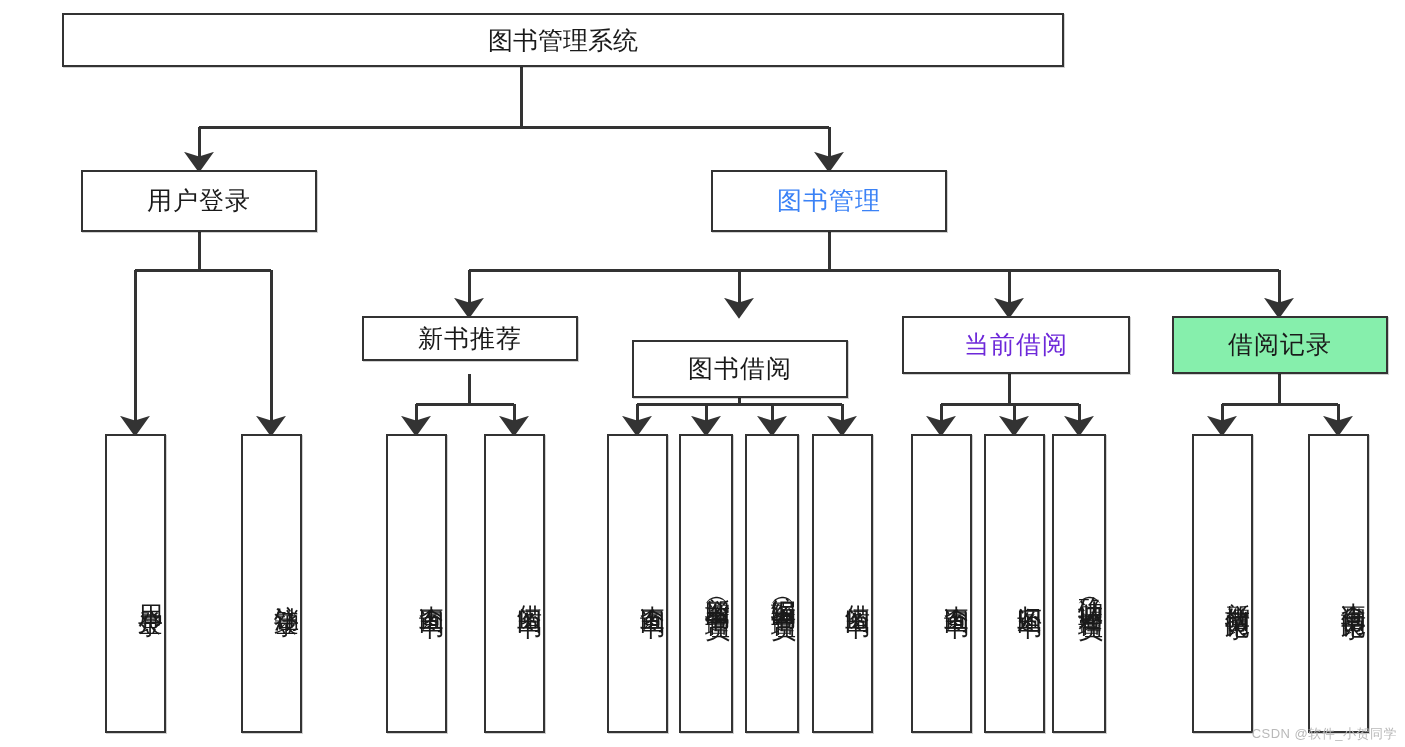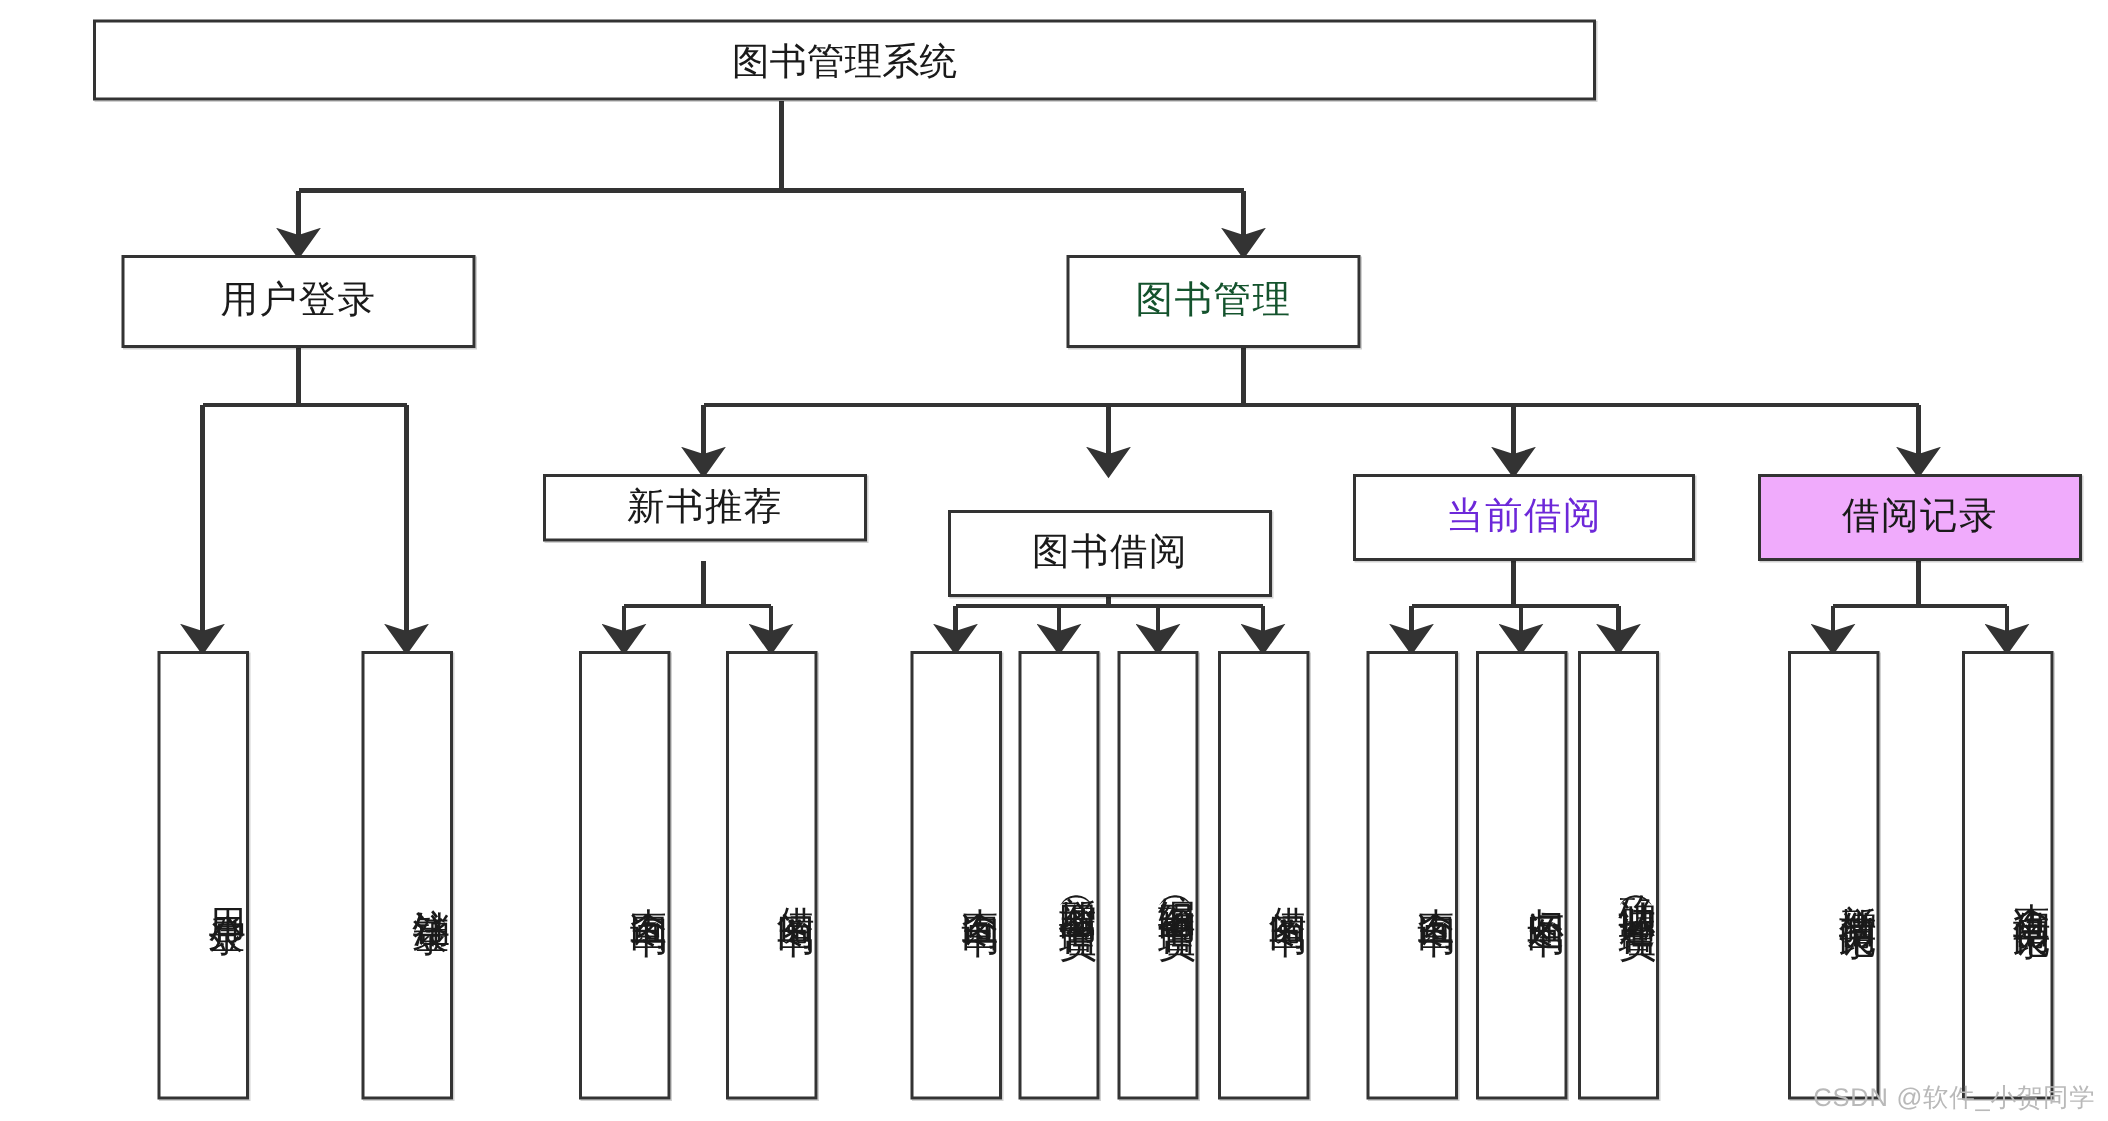--- a/index.html
+++ b/index.html
@@ -60,21 +60,21 @@
   .node.vert .vlabel {
     writing-mode: vertical-rl;
     text-orientation: upright;
     display: block;
     white-space: nowrap;
   }
   #watermark {
     position: absolute;
     right: 8px;
     bottom: 4px;
-    font-size: 17px;
+    font-size: 13px;
     color: #b9b9b9;
     letter-spacing: 0.5px;
     white-space: nowrap;
     font-family: "Liberation Sans", "DejaVu Sans", sans-serif;
   }
 </style>
 </head>
 <body>
 
 <div id="canvas" style="background: rgb(255, 255, 255);">
@@ -129,34 +129,34 @@
     </g>
   </svg>
 
   <div class="node root" style="left: 20px; top: 13px; width: 1002px; height: 54px; border-color: rgb(51, 51, 51); background: rgb(255, 255, 255); color: rgb(26, 26, 26);">
     <span>图书管理系统</span>
   </div>
 
   <div class="node horiz" style="left: 81px; top: 170px; width: 236px; height: 62px; border-color: rgb(51, 51, 51); background: rgb(255, 255, 255); color: rgb(26, 26, 26);">
     <span>用户登录</span>
   </div>
-  <div class="node horiz" style="left: 711px; top: 170px; width: 196px; height: 62px; border-color: rgb(51, 51, 51); background: rgb(255, 255, 255); color: #14532d;">
+  <div class="node horiz" style="left: 711px; top: 170px; width: 236px; height: 62px; border-color: rgb(51, 51, 51); background: rgb(255, 255, 255); color: #3b82f6;">
     <span>图书管理</span>
   </div>
 
   <div class="node horiz" style="left: 362px; top: 316px; width: 216px; height: 45px; border-color: rgb(51, 51, 51); background: rgb(255, 255, 255); color: rgb(26, 26, 26);">
     <span>新书推荐</span>
   </div>
   <div class="node horiz" style="left: 632px; top: 316px; width: 216px; height: 58px; border-color: rgb(51, 51, 51); background: rgb(255, 255, 255); color: rgb(26, 26, 26); margin-top: 24px;">
     <span>图书借阅</span>
   </div>
   <div class="node horiz" style="left: 902px; top: 316px; width: 228px; height: 58px; border-color: rgb(51, 51, 51); background: rgb(255, 255, 255); color: #6d28d9;">
     <span>当前借阅</span>
   </div>
-  <div class="node horiz" style="left: 1172px; top: 316px; width: 216px; height: 58px; border-color: rgb(51, 51, 51); background: #f0abfc; color: rgb(26, 26, 26);">
+  <div class="node horiz" style="left: 1172px; top: 316px; width: 216px; height: 58px; border-color: rgb(51, 51, 51); background: #86efac; color: rgb(26, 26, 26);">
     <span>借阅记录</span>
   </div>
 
   <div class="node vert" style="left: 105px; top: 434px; width: 61px; height: 299px; border-color: rgb(51, 51, 51); background: rgb(255, 255, 255); color: rgb(26, 26, 26);">
     <span class="vlabel">用户登录</span>
   </div>
   <div class="node vert" style="left: 241px; top: 434px; width: 61px; height: 299px; border-color: rgb(51, 51, 51); background: rgb(255, 255, 255); color: rgb(26, 26, 26);">
     <span class="vlabel">注销登录</span>
   </div>
   <div class="node vert" style="left: 386px; top: 434px; width: 61px; height: 299px; border-color: rgb(51, 51, 51); background: rgb(255, 255, 255); color: rgb(26, 26, 26);">

